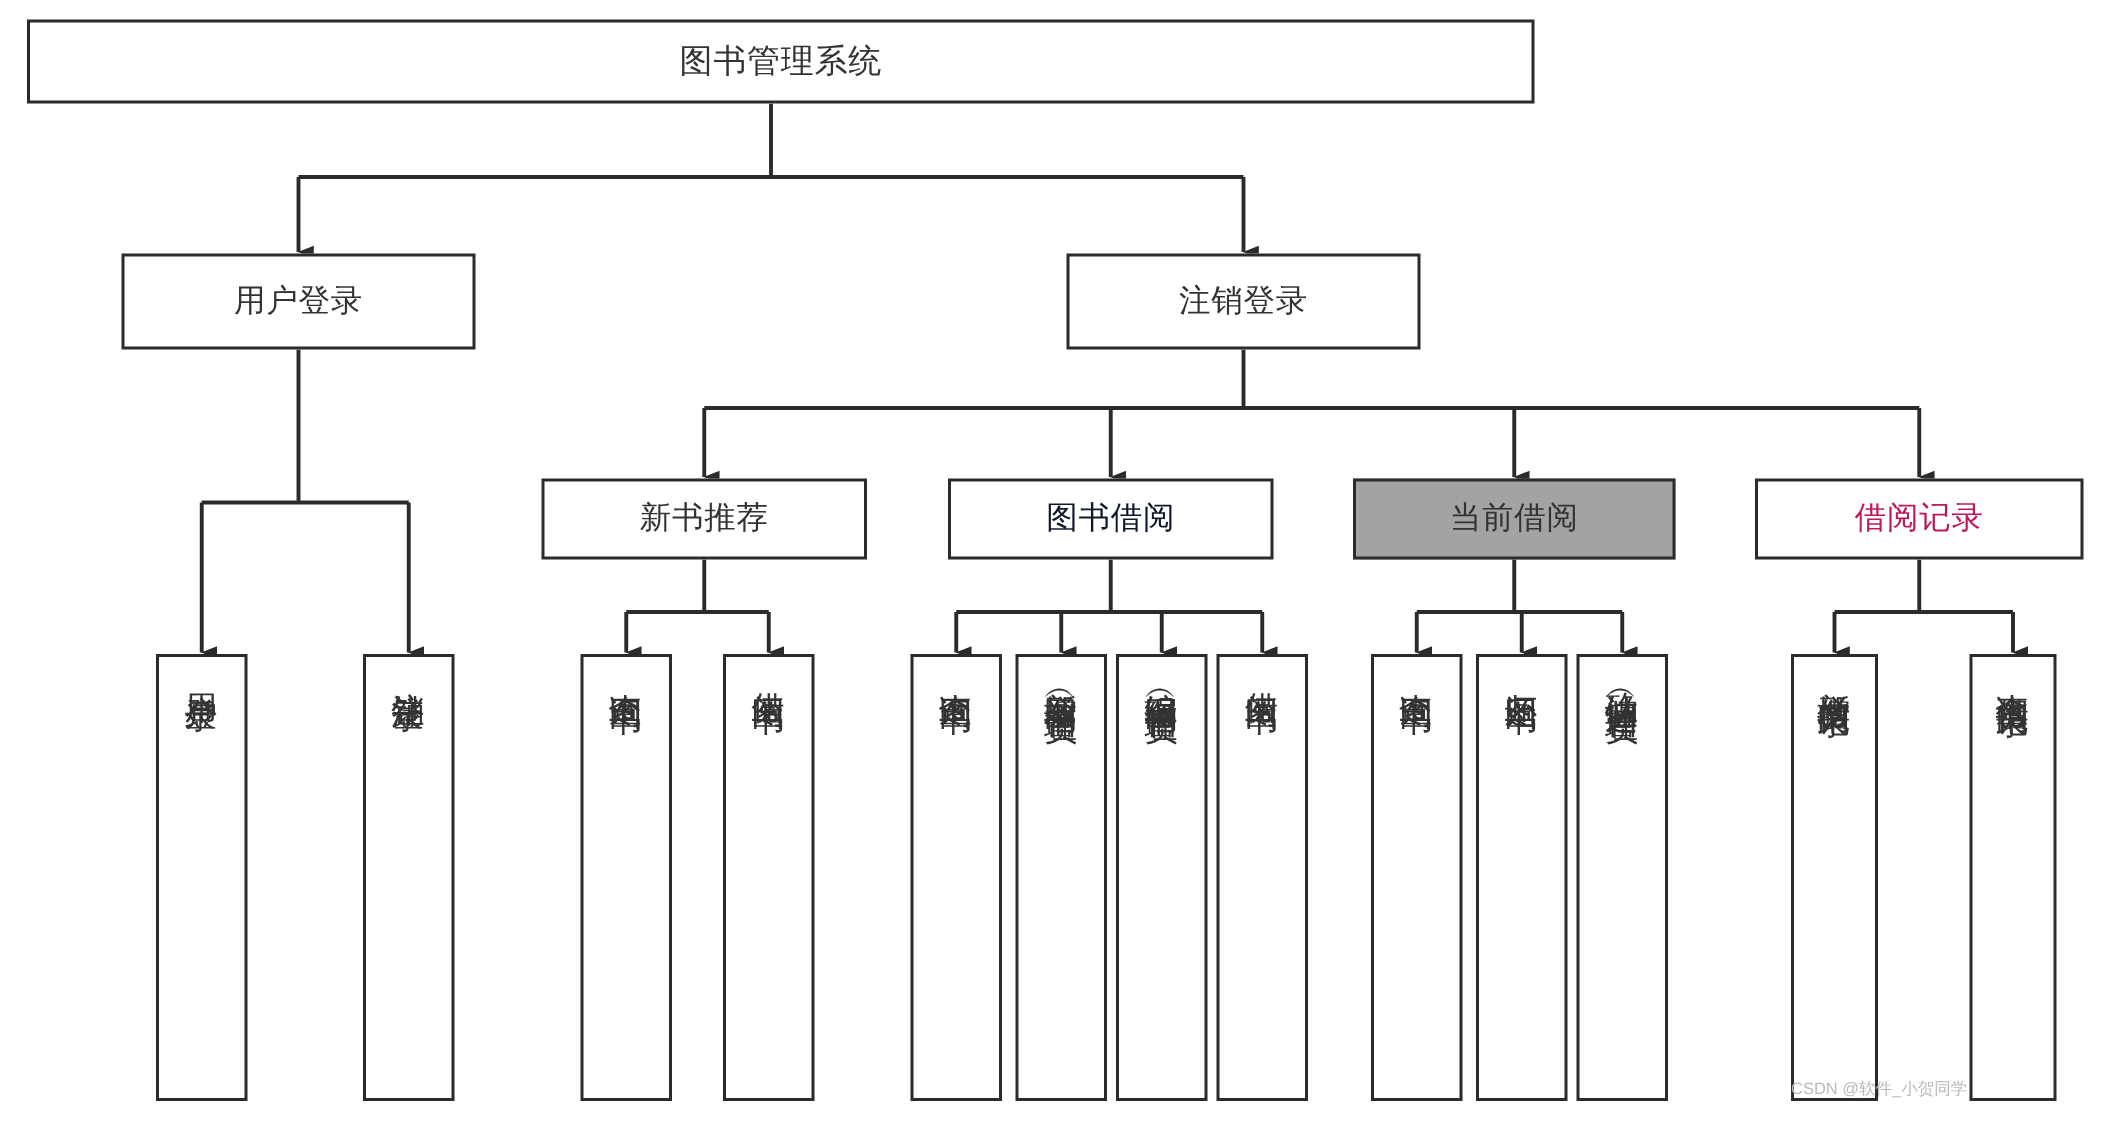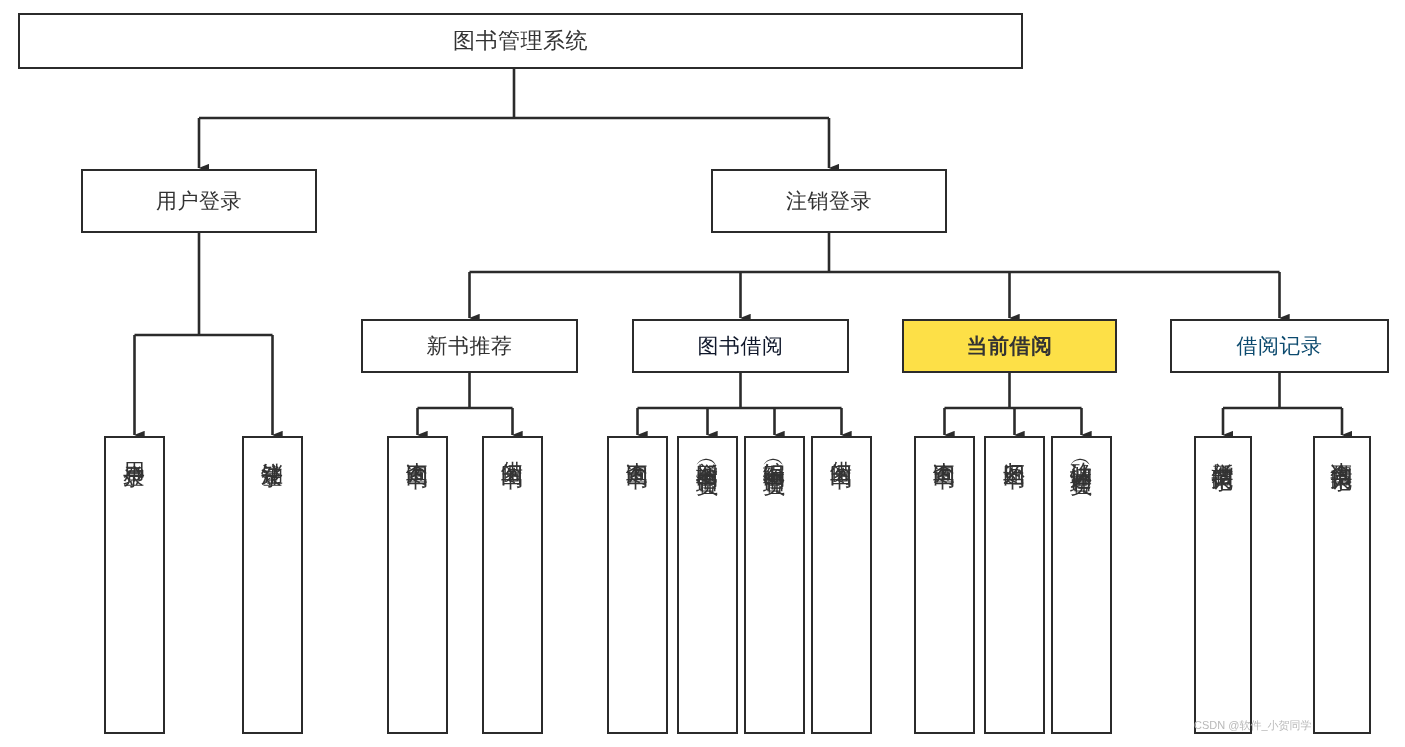--- a/index.html
+++ b/index.html
@@ -101,24 +101,24 @@
   <div class="node horiz" style="left: 711px; top: 169px; width: 236px; height: 64px; border-color: rgb(43, 43, 43); background: rgb(255, 255, 255); color: rgb(51, 51, 51);">
     <span class="label">注销登录</span>
   </div>
 
   <div class="node horiz" style="left: 361px; top: 319px; width: 217px; height: 54px; border-color: rgb(43, 43, 43); background: rgb(255, 255, 255); color: rgb(51, 51, 51);">
     <span class="label">新书推荐</span>
   </div>
   <div class="node horiz" style="left: 632px; top: 319px; width: 217px; height: 54px; border-color: rgb(43, 43, 43); background: rgb(255, 255, 255); color: #0f172a;">
     <span class="label">图书借阅</span>
   </div>
-  <div class="node horiz" style="left: 902px; top: 319px; width: 215px; height: 54px; border-color: rgb(43, 43, 43); background: #fde047; color: rgb(51, 51, 51); font-weight: bold;">
+  <div class="node horiz" style="left: 902px; top: 319px; width: 215px; height: 54px; border-color: rgb(43, 43, 43); background: #a3a3a3; color: rgb(51, 51, 51);">
     <span class="label">当前借阅</span>
   </div>
-  <div class="node horiz" style="left: 1170px; top: 319px; width: 219px; height: 54px; border-color: rgb(43, 43, 43); background: rgb(255, 255, 255); color: #0c4a6e;">
+  <div class="node horiz" style="left: 1170px; top: 319px; width: 219px; height: 54px; border-color: rgb(43, 43, 43); background: rgb(255, 255, 255); color: #be185d;">
     <span class="label">借阅记录</span>
   </div>
 
   <div class="node vert" style="left: 104px; top: 436px; width: 61px; height: 298px; border-color: rgb(43, 43, 43); background: rgb(255, 255, 255); color: rgb(51, 51, 51);">
     <span class="label">用户登录</span>
   </div>
   <div class="node vert" style="left: 242px; top: 436px; width: 61px; height: 298px; border-color: rgb(43, 43, 43); background: rgb(255, 255, 255); color: rgb(51, 51, 51);">
     <span class="label">注销登录</span>
   </div>
 

